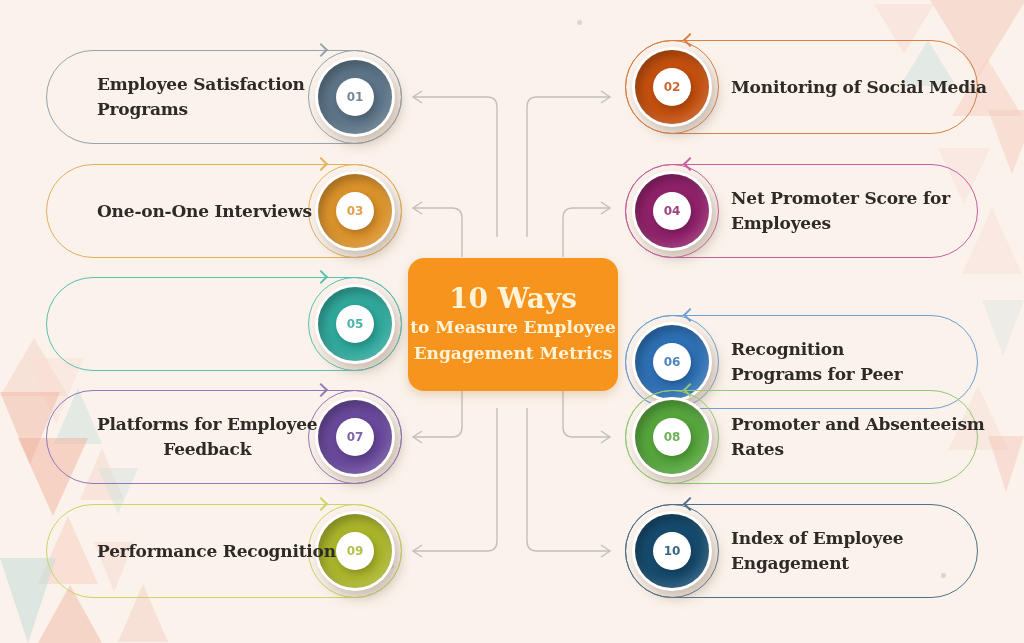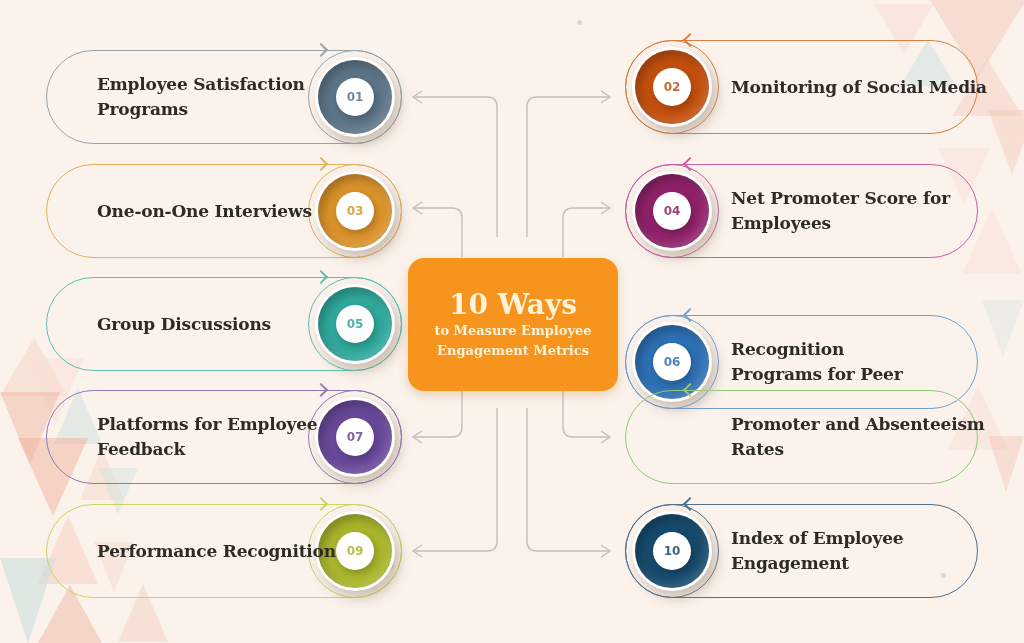--- a/index.html
+++ b/index.html
@@ -17,21 +17,21 @@
 
   
   .title-box{
     position:absolute;left:408px;top:258px;width:210px;height:133px;
     background:#F7941E;border-radius:16px;
     display:flex;flex-direction:column;align-items:center;justify-content:center;
     box-shadow:0 4px 10px rgba(185,115,30,.25);
     text-align:center;color:#FCF3D9;
   }
   .title-box .t1{font-size:28px;font-weight:bold;line-height:1.15;}
-  .title-box .t2,.title-box .t3{font-size:13px;font-weight:bold;line-height:1.5;}
+  .title-box .t2,.title-box .t3{font-size:17px;font-weight:bold;line-height:1.5;}
 
   
   .item{position:absolute;height:94px;}
   .item.left{left:46px;width:356px;}
   .item.right{left:625px;width:353px;}
   .pill{position:absolute;inset:0;border:1.3px solid var(--o);border-radius:47px;}
   .badge{position:absolute;top:0;width:94px;height:94px;}
   .item.left .badge{left:262px;}
   .item.right .badge{left:0;}
   .ring{position:absolute;inset:0;border:1.3px solid var(--o);border-radius:50%;}
@@ -150,26 +150,23 @@
     <div class="pill"></div>
     <span class="chev"></span>
     <div class="badge">
       <div class="ring"></div>
       <div class="plate"></div>
       <div class="disc"></div>
       <div class="num">
           <span>05</span>
         </div>
     </div>
-    <div class="label">
-      <span>Group Discussions</span>
-    </div>
-  </div>
-
-  <div class="item left" style="top: 390px; --c: #68489A; --o: #9179B8;">
+  </div>
+
+  <div class="item left" style="top: 390px; text-align: center; --c: #68489A; --o: #9179B8;">
     <div class="pill"></div>
     <span class="chev"></span>
     <div class="badge">
       <div class="ring"></div>
       <div class="plate"></div>
       <div class="disc"></div>
       <div class="num">
           <span>07</span>
         </div>
     </div>
@@ -241,20 +238,28 @@
     </div>
     <div class="label">
       <span>Recognition</span>
         <span>Programs for Peer</span>
     </div>
   </div>
 
   <div class="item right" style="top: 390px; --c: #55A43C; --o: #93C877;">
     <div class="pill"></div>
     <span class="chev"></span>
+    <div class="badge">
+      <div class="ring"></div>
+      <div class="plate"></div>
+      <div class="disc"></div>
+      <div class="num">
+          <span>08</span>
+        </div>
+    </div>
     <div class="label">
       <span>Promoter and Absenteeism</span>
         <span>Rates</span>
     </div>
   </div>
 
   <div class="item right" style="top: 504px; --c: #164A6C; --o: #4F708B;">
     <div class="pill"></div>
     <span class="chev"></span>
     <div class="badge">

